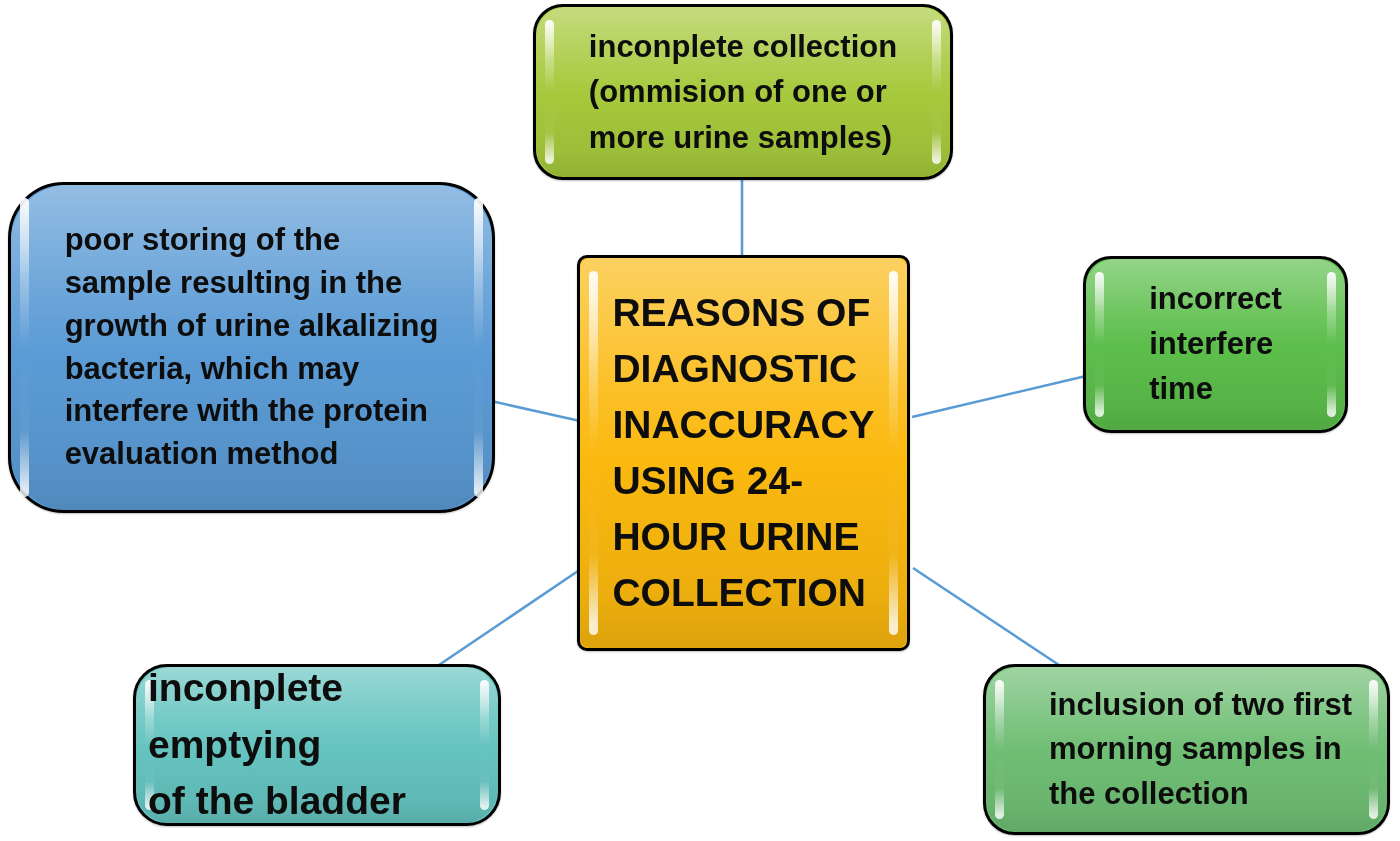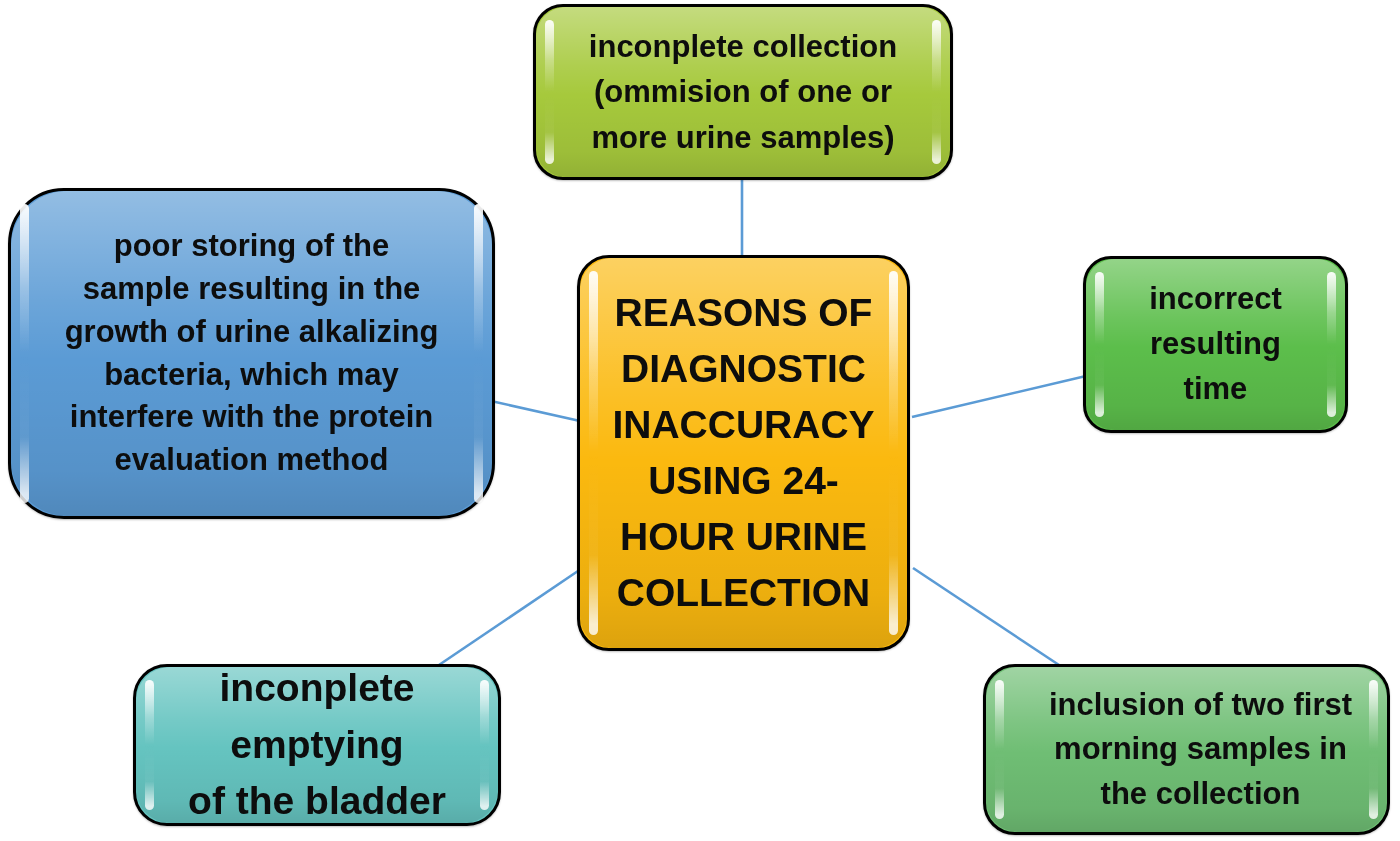--- a/index.html
+++ b/index.html
@@ -24,21 +24,21 @@
     fill: none;
   }
   .node {
     position: absolute;
     z-index: 2;
     border: 3px solid #000000;
     background: var(--c, #cccccc);
     display: flex;
     align-items: center;
     justify-content: center;
-    text-align: center;
+    text-align: left;
     color: #0d0d0d;
     font-weight: bold;
     box-shadow: 0 1px 2px rgba(0,0,0,0.25);
   }
   
   .node::before {
     content: "";
     position: absolute;
     inset: 0;
     border-radius: inherit;
@@ -75,25 +75,25 @@
     padding: 0 12px;
   }
 
   
   .node-top {
     left: 533px; top: 4px; width: 420px; height: 176px;
     border-radius: 30px; font-size: 31px; line-height: 1.46;
   }
   .node-center {
     left: 577px; top: 255px; width: 333px; height: 396px;
-    border-radius: 32px; font-size: 39px; line-height: 1.44;
+    border-radius: 10px; font-size: 39px; line-height: 1.44;
   }
   .node-left {
     left: 8px; top: 182px; width: 487px; height: 331px;
-    border-radius: 56px; font-size: 31px; line-height: 1.38; margin-top: 6px;
+    border-radius: 56px; font-size: 31px; line-height: 1.38;
   }
   .node-right {
     left: 1083px; top: 256px; width: 265px; height: 177px;
     border-radius: 28px; font-size: 31px; line-height: 1.45;
   }
   .node-bottom-left {
     left: 133px; top: 664px; width: 368px; height: 162px;
     border-radius: 34px; font-size: 39px; line-height: 1.45;
   }
   .node-bottom-right {
@@ -141,21 +141,21 @@
 INACCURACY
 USING 24-
 HOUR URINE
 COLLECTION</div>
   </div>
 
   <div class="node node-right" style="--c: #5CBE4B;">
     <div class="gloss left"></div>
     <div class="gloss right"></div>
     <div class="node-text">incorrect
-resulting
+interfere
 time</div>
   </div>
 
   <div class="node node-bottom-left" style="--c: #65C4C0;">
     <div class="gloss left"></div>
     <div class="gloss right"></div>
     <div class="node-text">inconplete emptying
 of the bladder</div>
   </div>
 

